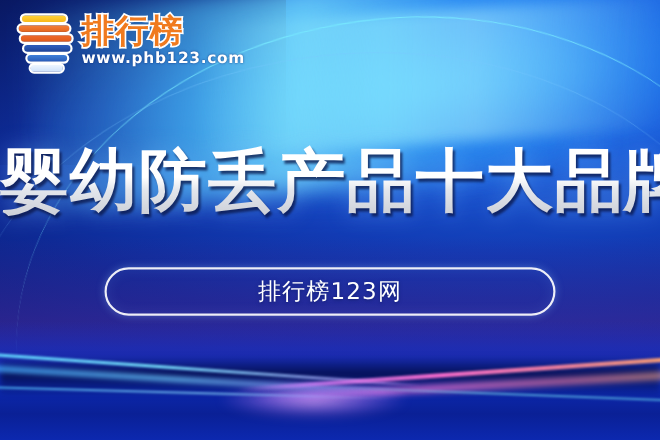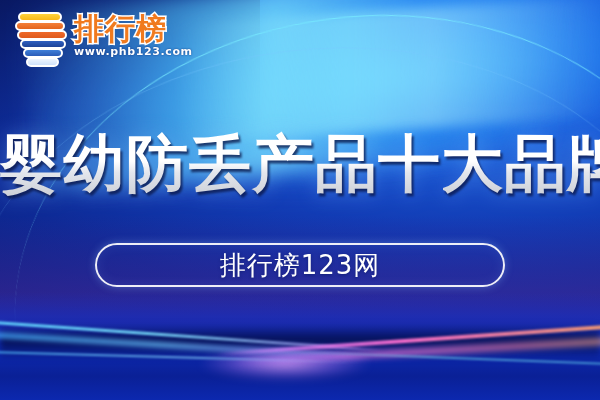--- a/index.html
+++ b/index.html
@@ -136,21 +136,21 @@
     color: #f07a1e;
     letter-spacing: 1px;
     line-height: 34px;
     -webkit-text-stroke: 3px #ffffff;
     paint-order: stroke fill;
     white-space: nowrap;
   }
   .logo-url {
     position: absolute; left: 0; top: 33px;
     font-family: "DejaVu Sans", sans-serif;
-    font-size: 11px;
+    font-size: 14px;
     font-weight: bold;
     color: #ffffff;
     letter-spacing: 0.6px;
     white-space: nowrap;
     text-shadow: 0 0 2px rgba(10,40,120,0.9);
   }
 
   
   .title {
     position: absolute; left: 0; right: 0; top: 128px;
@@ -174,21 +174,21 @@
     width: 410px; height: 44px;
     border: 2px solid rgba(255,255,255,0.92);
     border-radius: 24px;
     box-sizing: border-box;
     box-shadow: 0 0 8px rgba(140,200,255,0.35), inset 0 0 12px rgba(120,180,255,0.12);
   }
   .pill-text {
     position: absolute; inset: 0;
     display: flex; align-items: center; justify-content: center;
     font-family: "DejaVu Sans", sans-serif;
-    font-size: 26px;
+    font-size: 21px;
     font-weight: normal;
     color: #ffffff;
     letter-spacing: 1px;
     white-space: nowrap;
     text-shadow: 0 1px 3px rgba(8,24,90,0.6);
   }
 </style>
 </head>
 <body>
 

